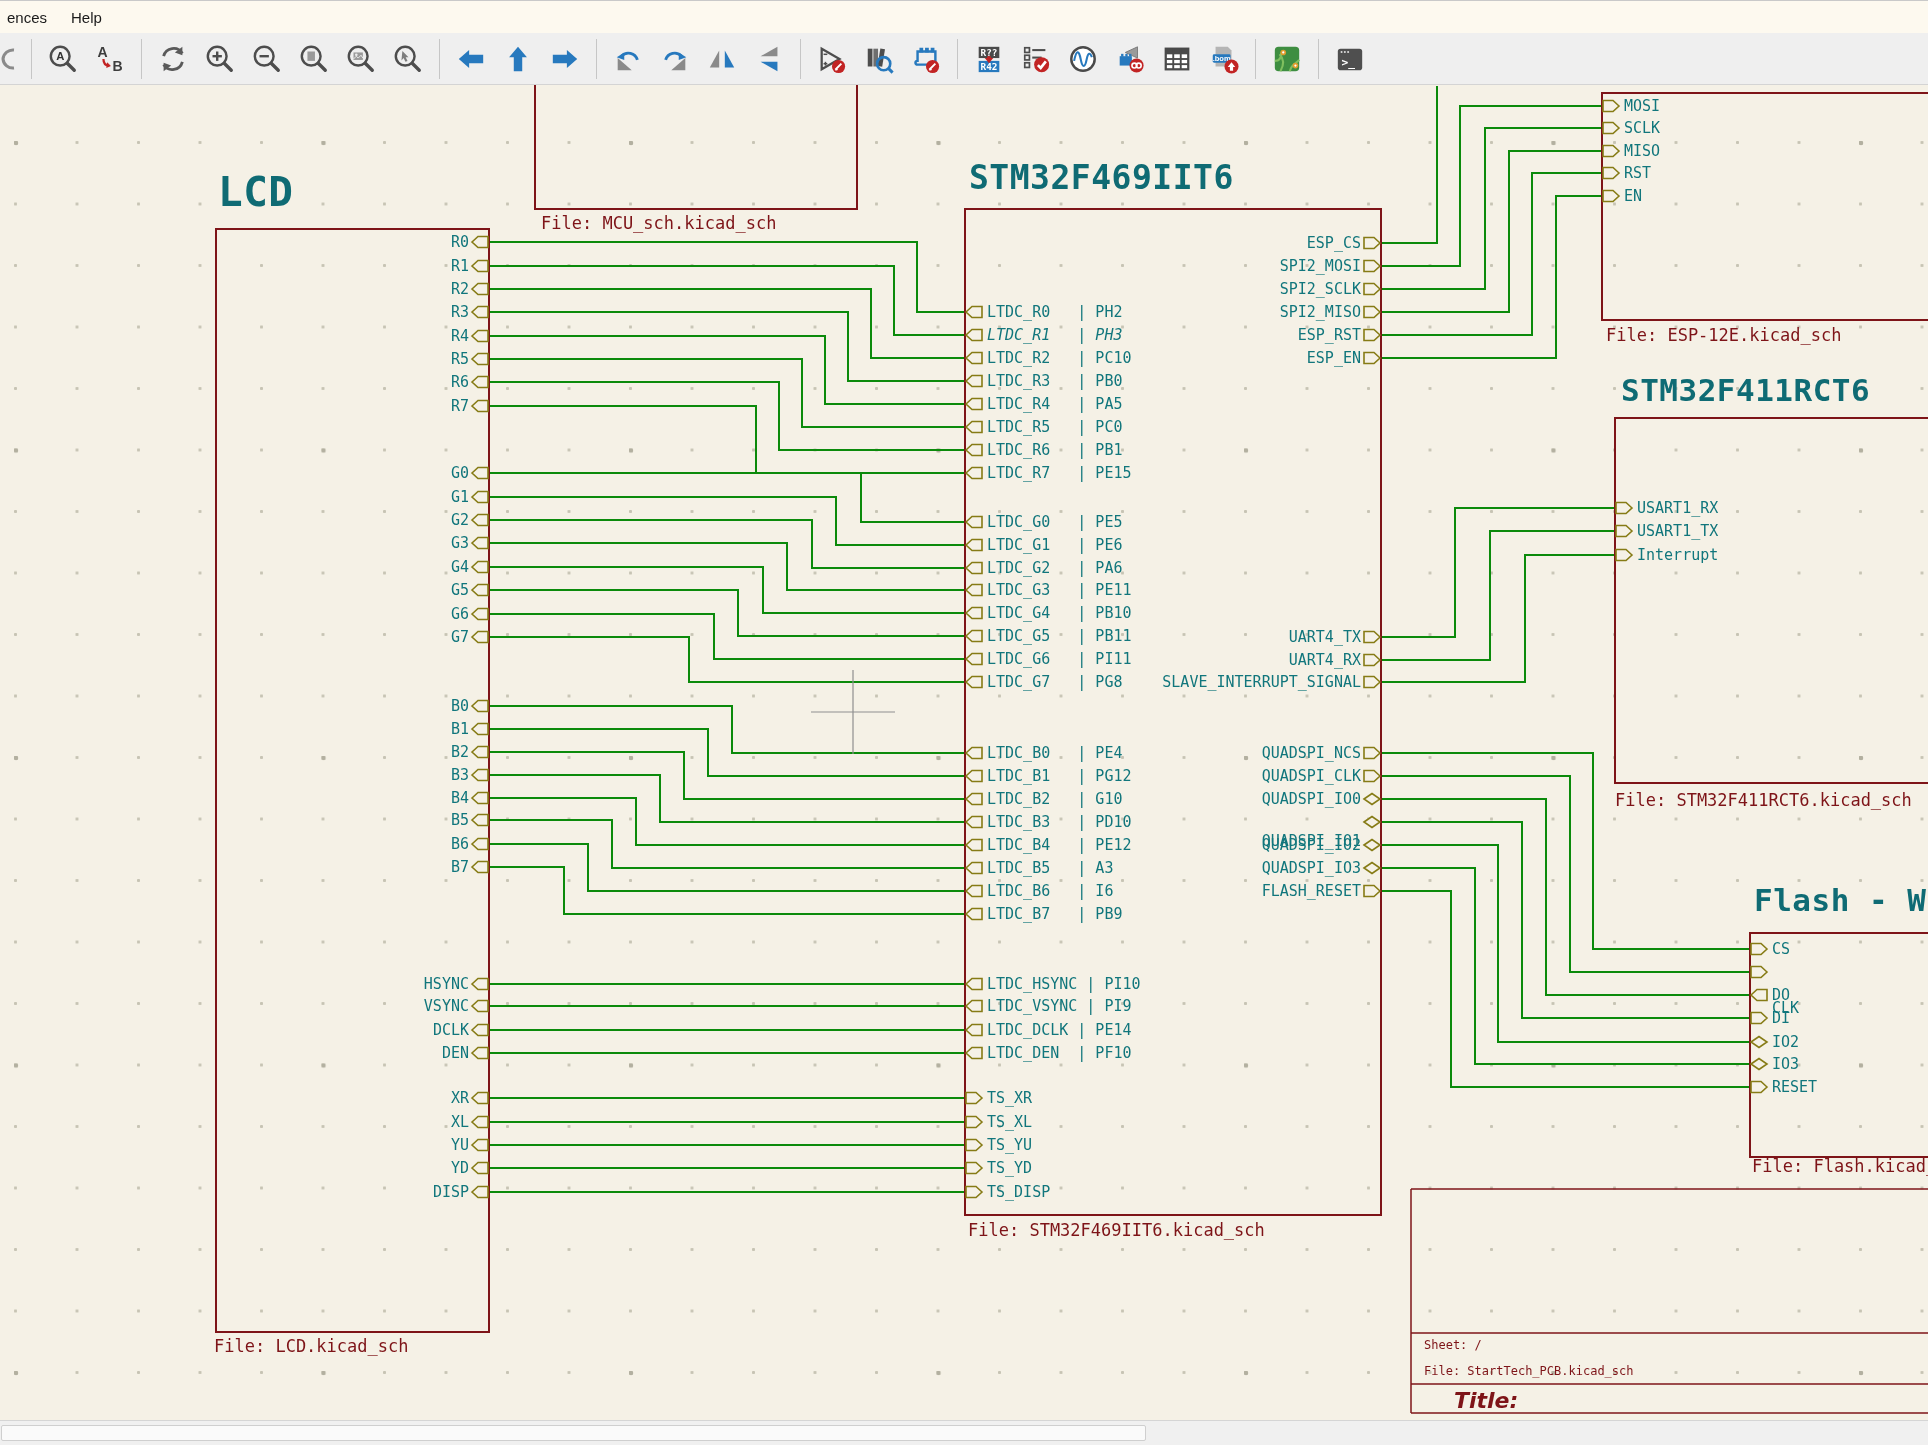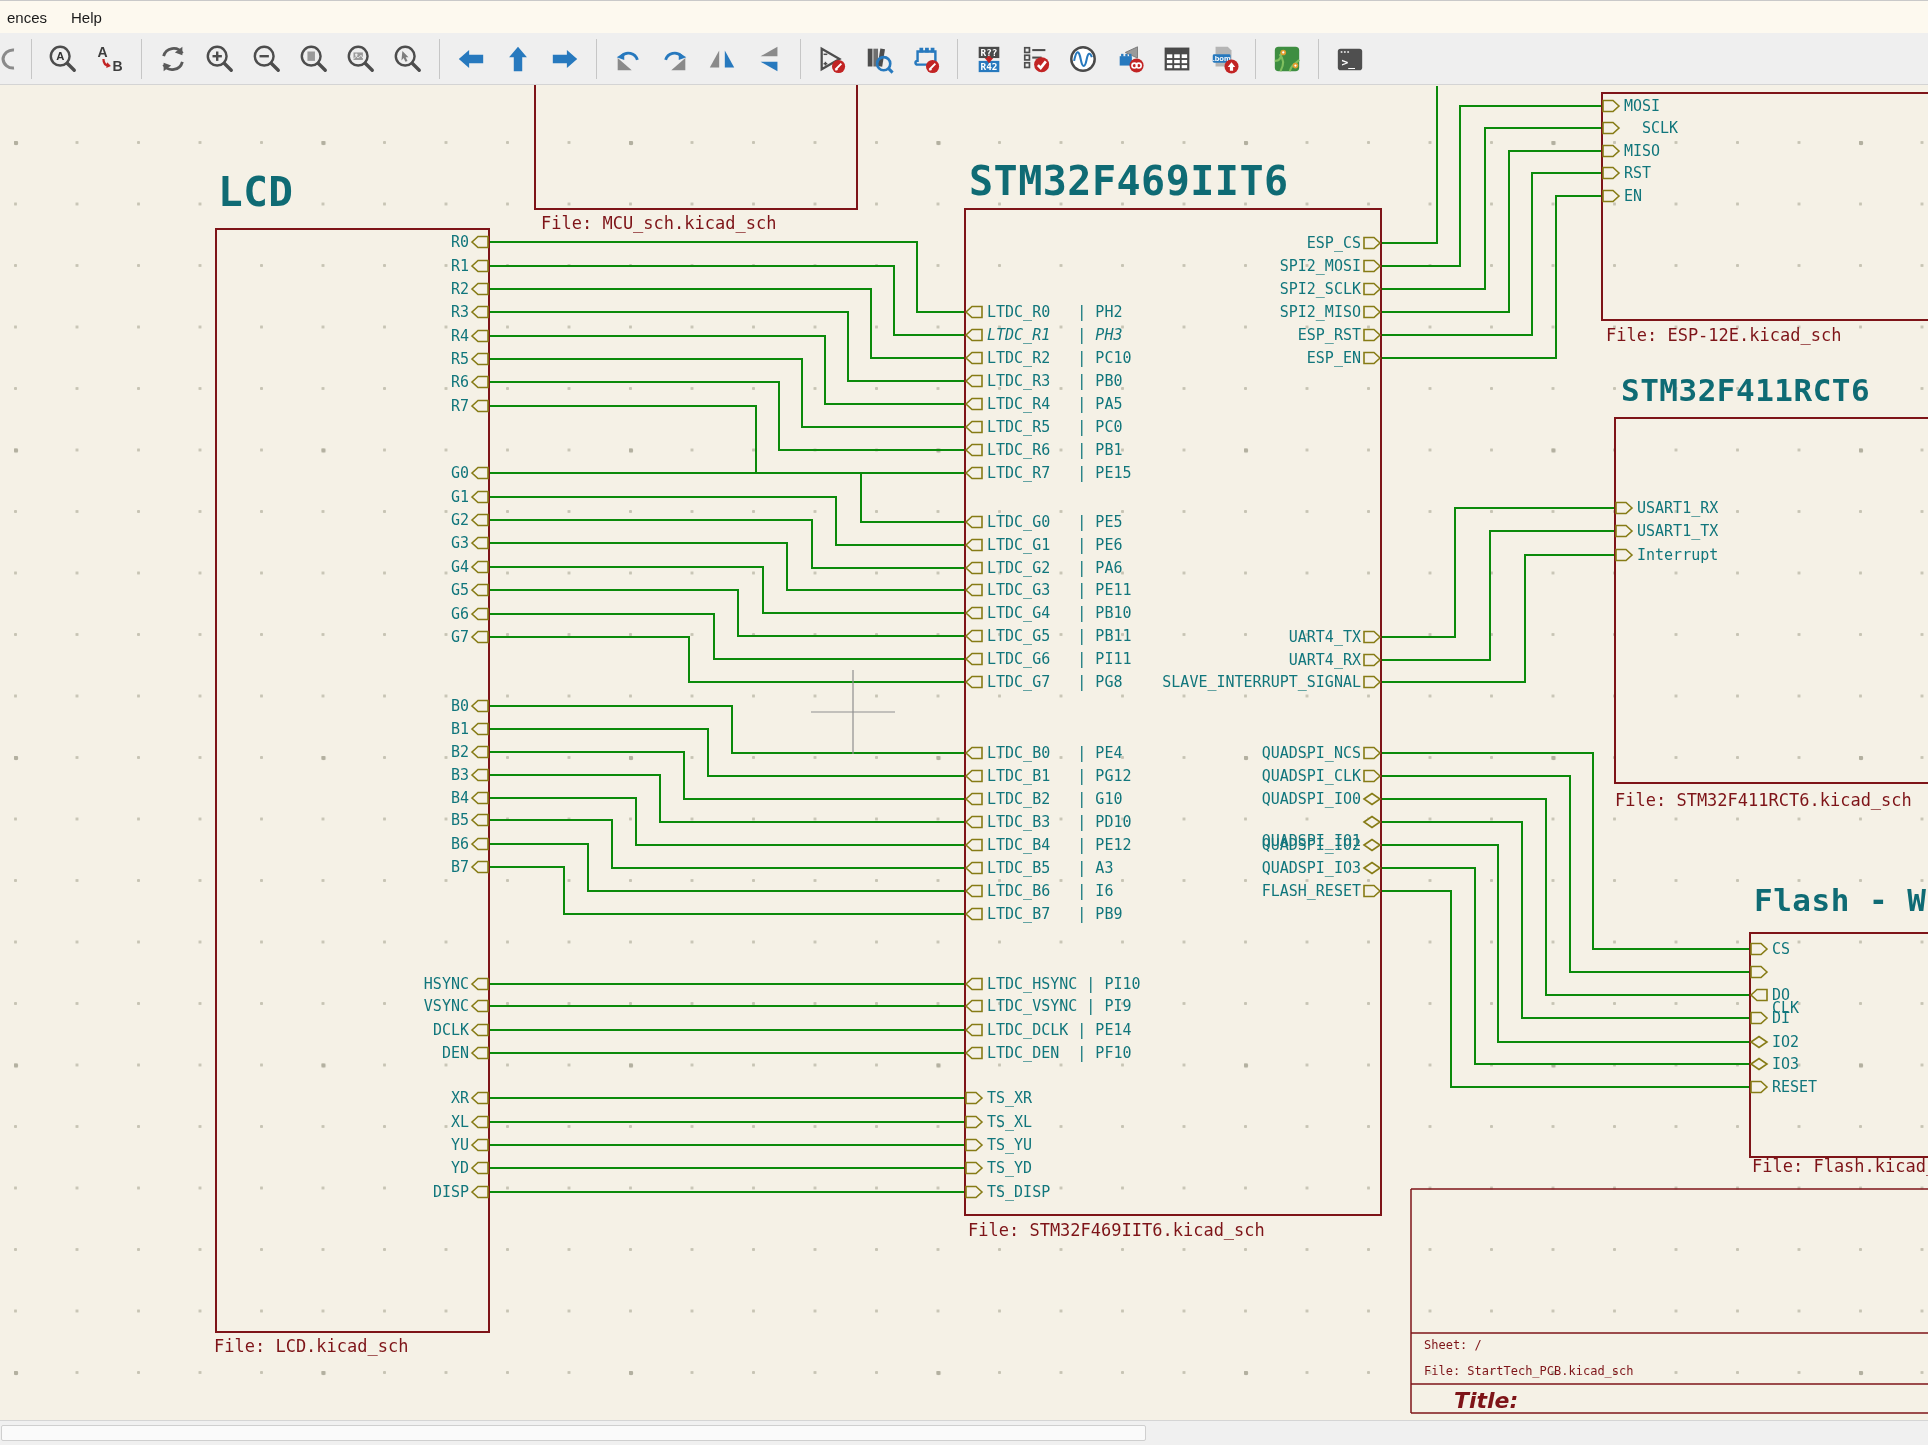--- a/index.html
+++ b/index.html
@@ -480,21 +480,21 @@
       <div class="sch-label right" style="top: 773px; right: 1459px;">B7</div>
       <div class="sch-label right" style="top: 890px; right: 1459px;">HSYNC</div>
       <div class="sch-label right" style="top: 912px; right: 1459px;">VSYNC</div>
       <div class="sch-label right" style="top: 936px; right: 1459px;">DCLK</div>
       <div class="sch-label right" style="top: 959px; right: 1459px;">DEN</div>
       <div class="sch-label right" style="top: 1004px; right: 1459px;">XR</div>
       <div class="sch-label right" style="top: 1028px; right: 1459px;">XL</div>
       <div class="sch-label right" style="top: 1051px; right: 1459px;">YU</div>
       <div class="sch-label right" style="top: 1074px; right: 1459px;">YD</div>
       <div class="sch-label right" style="top: 1098px; right: 1459px;">DISP</div>
-      <div class="sheet-title" style="left: 969px; top: 73px; font-size: 40px;">STM32F469IIT6</div>
+      <div class="sheet-title" style="left: 969px; top: 73px; font-size: 33px;">STM32F469IIT6</div>
       <div class="file-label" style="left: 968px; top: 1135px;">File: STM32F469IIT6.kicad_sch</div>
       <div class="sch-label" style="top: 218px; left: 987px;">LTDC_R0   | PH2</div>
       <div class="sch-label" style="top: 241px; left: 987px; font-style: italic;">LTDC_R1   | PH3</div>
       <div class="sch-label" style="top: 264px; left: 987px;">LTDC_R2   | PC10</div>
       <div class="sch-label" style="top: 287px; left: 987px;">LTDC_R3   | PB0</div>
       <div class="sch-label" style="top: 310px; left: 987px;">LTDC_R4   | PA5</div>
       <div class="sch-label" style="top: 333px; left: 987px;">LTDC_R5   | PC0</div>
       <div class="sch-label" style="top: 356px; left: 987px;">LTDC_R6   | PB1</div>
       <div class="sch-label" style="top: 379px; left: 987px;">LTDC_R7   | PE15</div>
       <div class="sch-label" style="top: 428px; left: 987px;">LTDC_G0   | PE5</div>
@@ -533,21 +533,21 @@
       <div class="sch-label right" style="top: 588px; right: 567px;">SLAVE_INTERRUPT_SIGNAL</div>
       <div class="sch-label right" style="top: 659px; right: 567px;">QUADSPI_NCS</div>
       <div class="sch-label right" style="top: 682px; right: 567px;">QUADSPI_CLK</div>
       <div class="sch-label right" style="top: 705px; right: 567px;">QUADSPI_IO0</div>
       <div class="sch-label right" style="top: 728px; right: 567px; margin-top: 19px;">QUADSPI_IO1</div>
       <div class="sch-label right" style="top: 751px; right: 567px;">QUADSPI_IO2</div>
       <div class="sch-label right" style="top: 774px; right: 567px;">QUADSPI_IO3</div>
       <div class="sch-label right" style="top: 797px; right: 567px;">FLASH_RESET</div>
       <div class="file-label" style="left: 1606px; top: 240px;">File: ESP-12E.kicad_sch</div>
       <div class="sch-label" style="top: 12px; left: 1624px;">MOSI</div>
-      <div class="sch-label" style="top: 34px; left: 1624px; margin-left: 18px;">SCLK</div>
+      <div class="sch-label" style="top: 34px; left: 1624px;">SCLK</div>
       <div class="sch-label" style="top: 57px; left: 1624px;">MISO</div>
       <div class="sch-label" style="top: 79px; left: 1624px;">RST</div>
       <div class="sch-label" style="top: 102px; left: 1624px;">EN</div>
       <div class="sheet-title" style="left: 1621px; top: 287px; font-size: 31px;">STM32F411RCT6</div>
       <div class="file-label" style="left: 1615px; top: 705px;">File: STM32F411RCT6.kicad_sch</div>
       <div class="sch-label" style="top: 414px; left: 1637px;">USART1_RX</div>
       <div class="sch-label" style="top: 437px; left: 1637px;">USART1_TX</div>
       <div class="sch-label" style="top: 461px; left: 1637px;">Interrupt</div>
       <div class="sheet-title" style="left: 1754px; top: 797px; font-size: 31px;">Flash - W</div>
       <div class="file-label" style="left: 1752px; top: 1071px;">File: Flash.kicad_sch</div>

